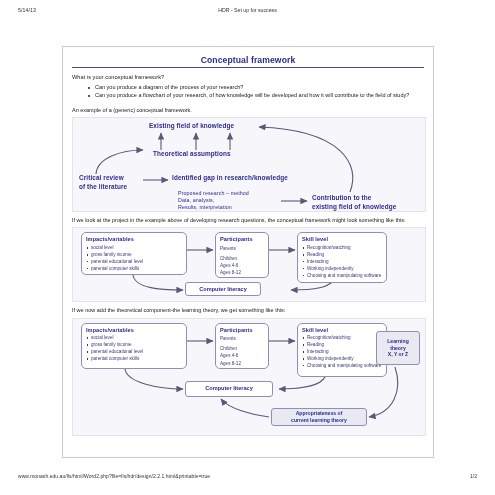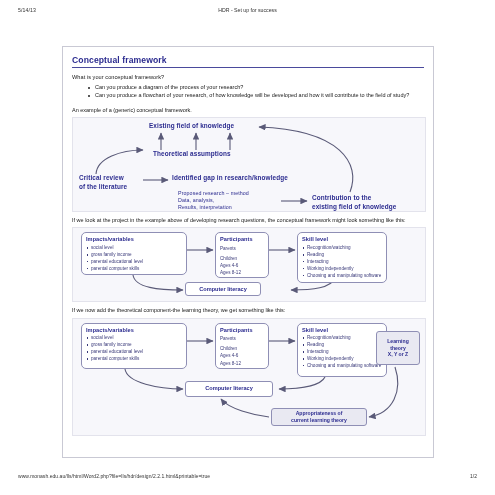--- a/index.html
+++ b/index.html
@@ -74,20 +74,21 @@
   }
 
   .section-title {
     font-size: 8.6px;
     font-weight: bold;
     color: #2b2b8f;
     letter-spacing: .1px;
     padding-bottom: 2px;
     border-bottom: 1.2px solid #4a4a9c;
     margin: 2px 0 6px 0;
+    text-align: center;
   }
 
   .lead {
     font-size: 5.6px;
     color: #202020;
     margin: 0 0 4px 0;
     letter-spacing: .05px;
   }
 
   ul.bullets {

